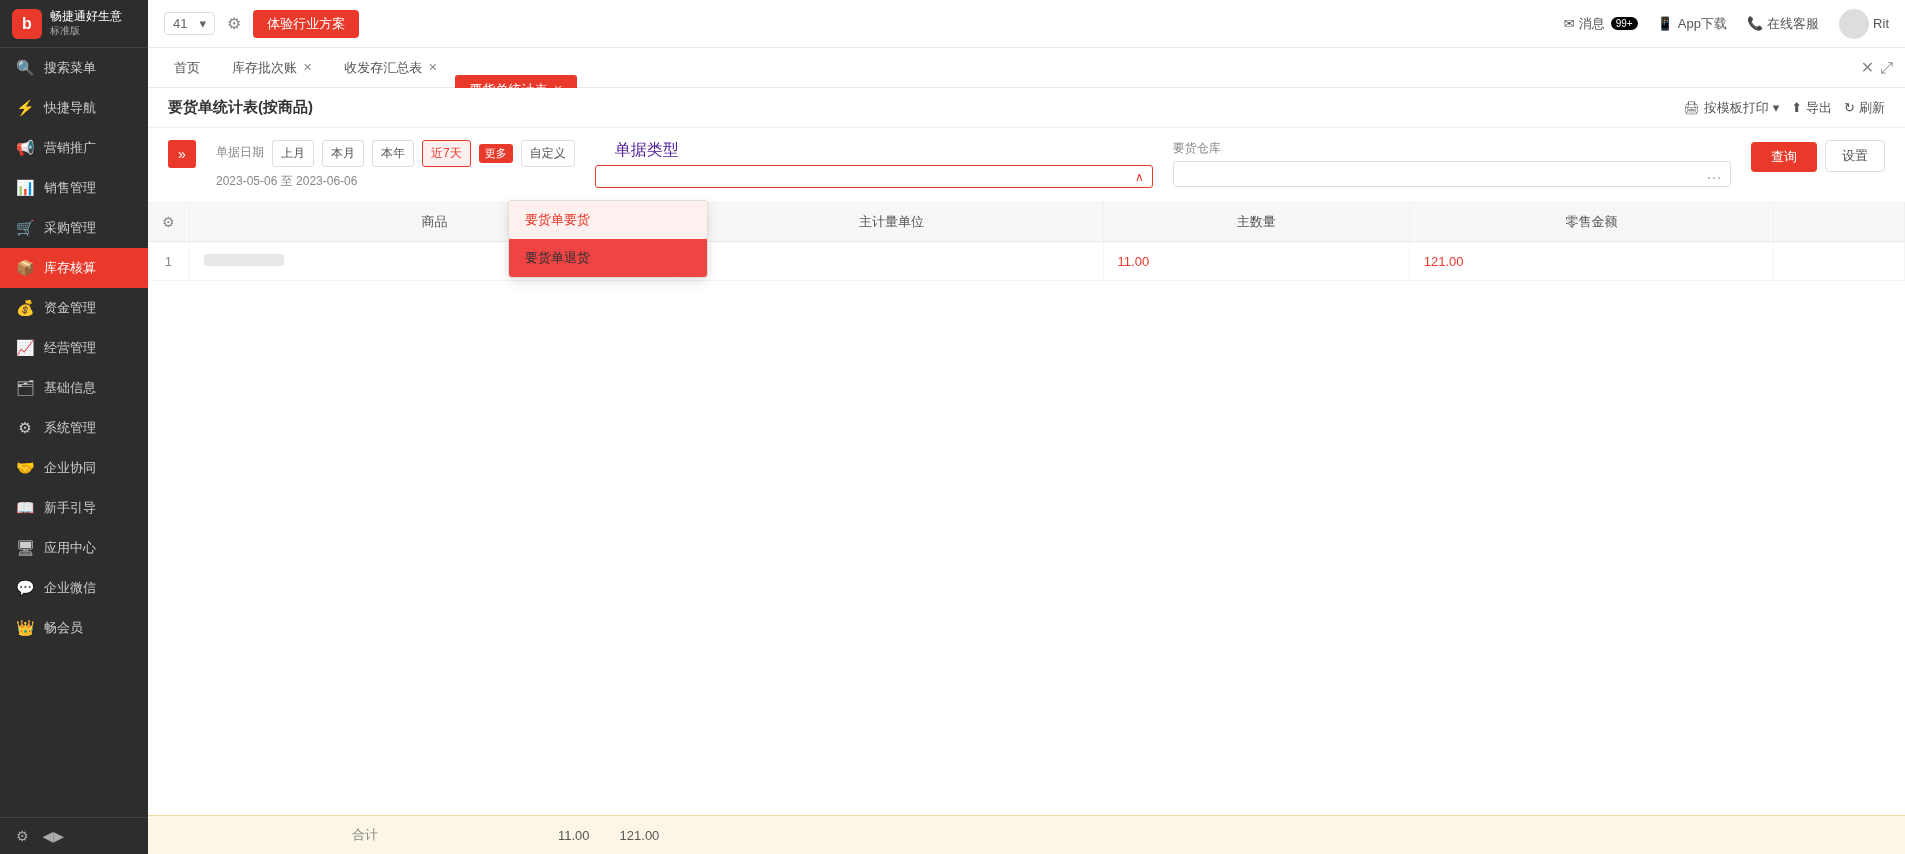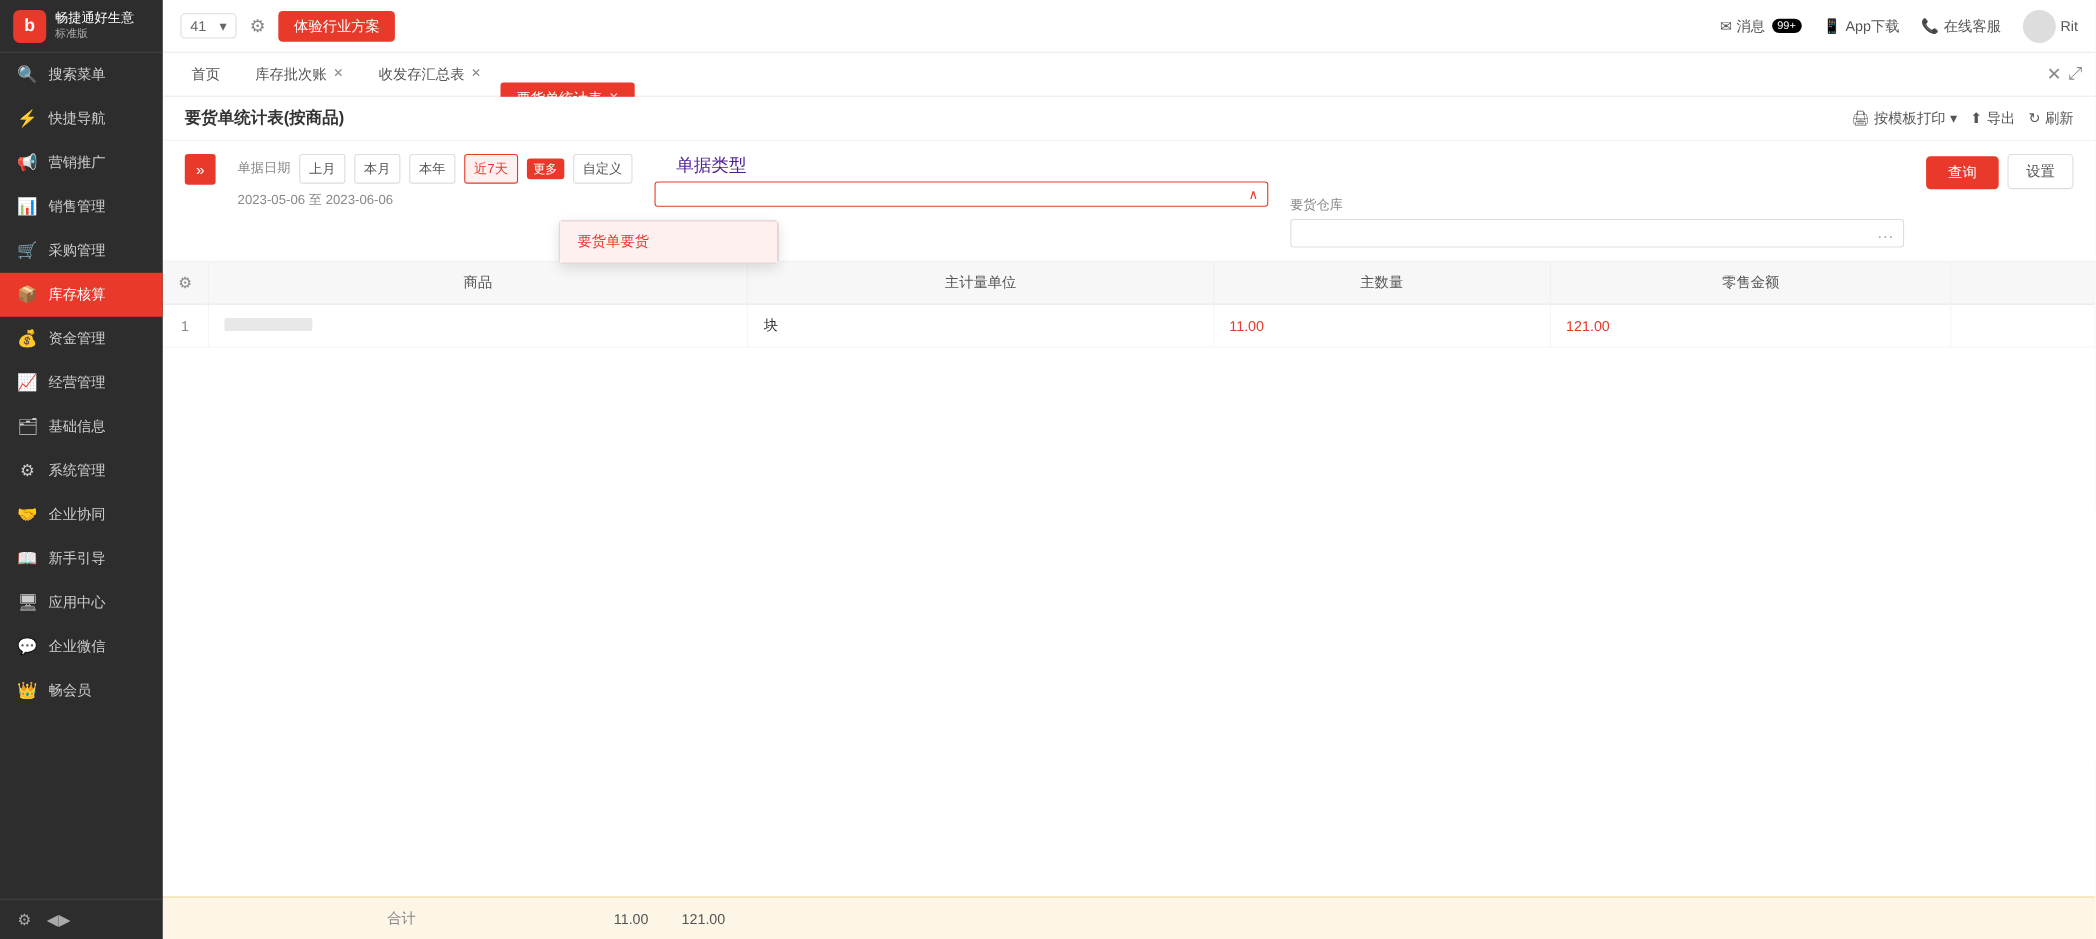--- a/index.html
+++ b/index.html
@@ -311,21 +311,21 @@
       color: #333;
     }
     .dropdown-item.selected { background: #fff0f0; color: #e8392a; }
 
     .filter-warehouse-group {
       display: flex;
       flex-direction: column;
       gap: 4px;
       flex: 1;
     }
-    .filter-warehouse-label { color: #888; font-size: 12px; margin-top: 38px; }
+    .filter-warehouse-label { color: #888; font-size: 12px; }
     .filter-warehouse-input-row {
       display: flex;
       align-items: center;
       border: 1px solid #ddd;
       border-radius: 3px;
       padding: 3px 8px;
       background: #fff;
       min-width: 200px;
     }
     .filter-warehouse-input {
@@ -611,20 +611,21 @@
         </div>
       </div>
 
       <div class="filter-actions">
         <button class="btn-query">查询</button>
         <button class="btn-settings">设置</button>
       </div>
 
       <div class="dropdown-overlay">
         <div class="dropdown-item selected">要货单要货</div>
+        <div class="dropdown-item">要货单退货</div>
       </div>
     </div>
 
     <div class="table-wrap">
       <table>
         <thead>
           <tr>
             <th><span class="th-settings">⚙</span></th>
             <th>商品</th>
             <th>主计量单位</th>

